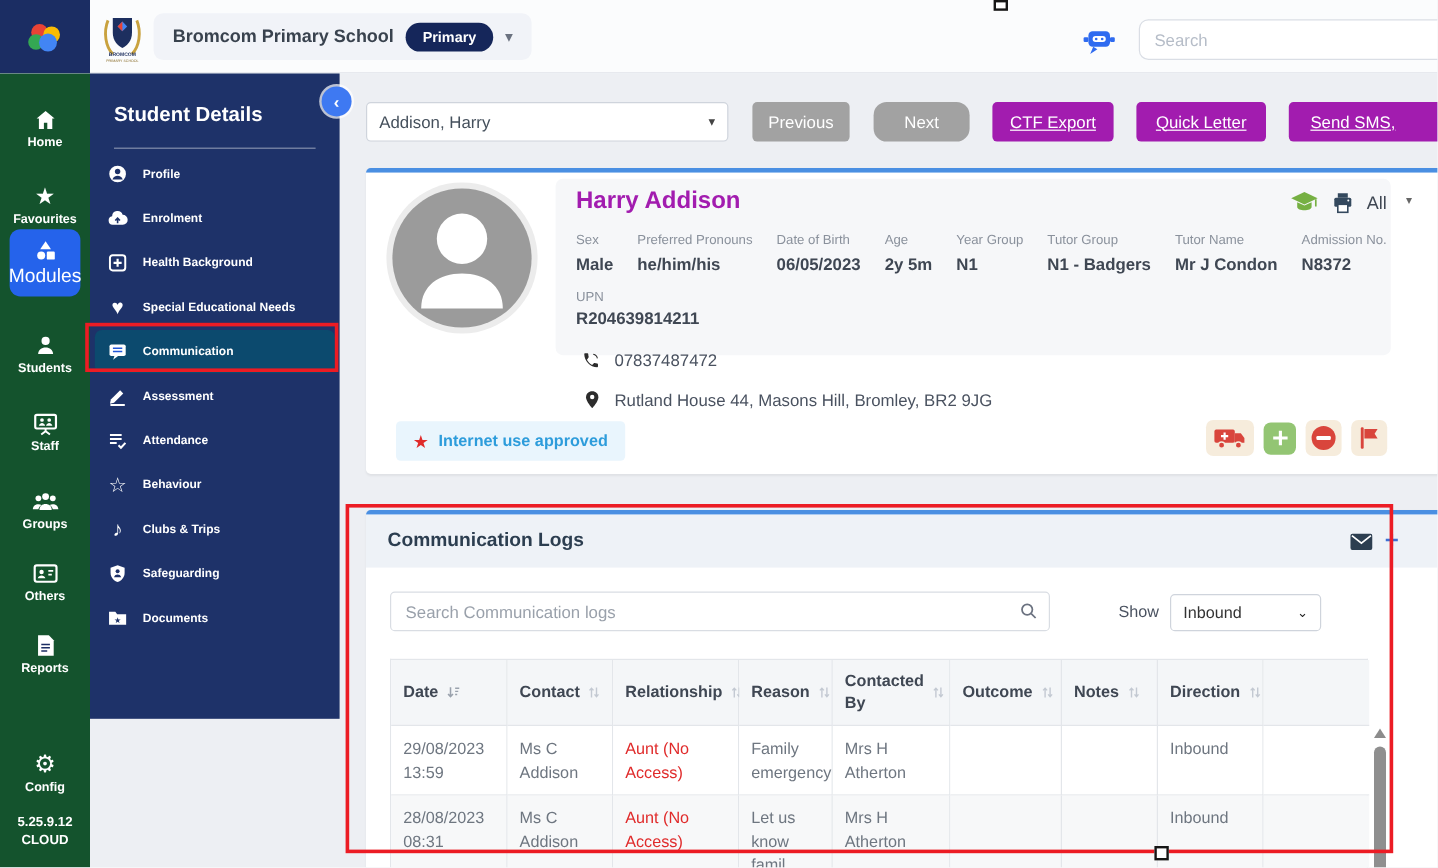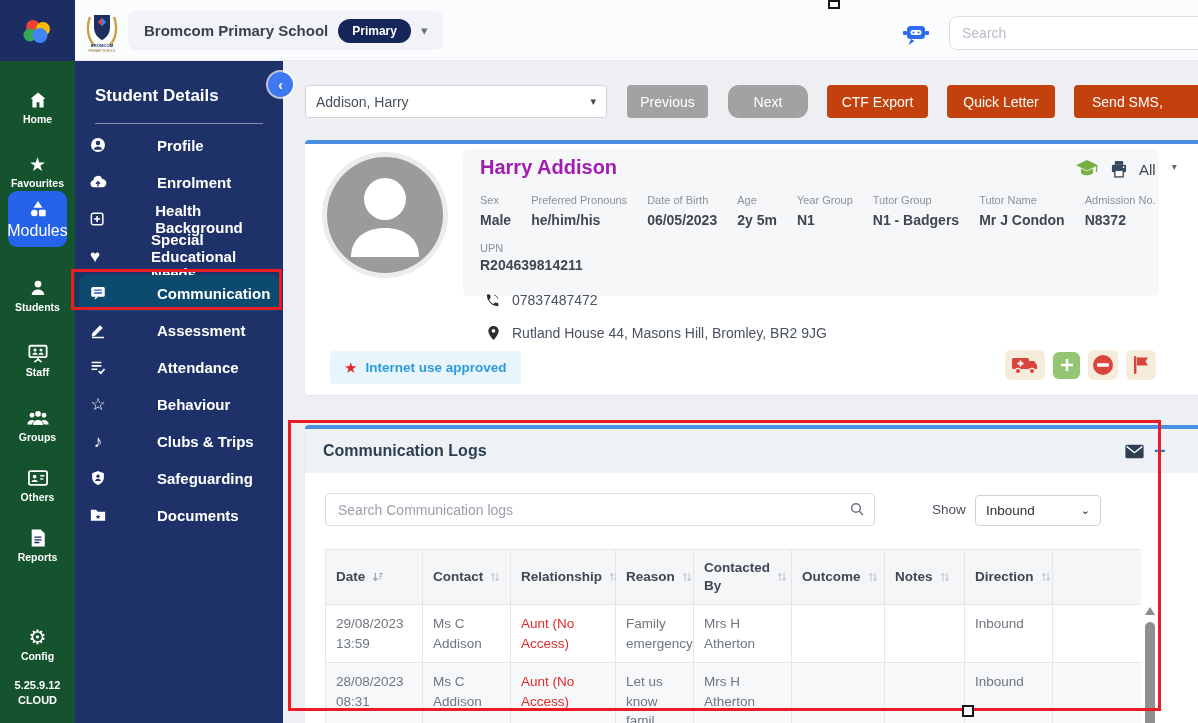--- a/index.html
+++ b/index.html
@@ -19,37 +19,37 @@
   .top-search::placeholder { color:#b6bdc8; }
 
   
   .rail { position:absolute; left:0; top:61px; width:75px; height:662px; background:#14532d; z-index:4; }
   .rail-item { position:absolute; left:0; width:75px; display:flex; flex-direction:column; align-items:center; gap:3px; color:#fff; }
   .rail-item .lbl { font-size:10.5px; font-weight:bold; }
   .rail-active { position:absolute; left:8px; width:59px; height:56px; background:#2563eb; border-radius:9px; display:flex; flex-direction:column; align-items:center; justify-content:center; gap:3px; color:#fff; }
   .rail-ver { position:absolute; left:0; width:75px; text-align:center; color:#fff; font-size:11px; font-weight:bold; line-height:15px; }
 
   
-  .panel { position:absolute; left:75px; top:61px; width:208px; height:662px; background:#1e3269; z-index:4; }
+  .panel { position:absolute; left:75px; top:61px; width:208px; height:538px; background:#1e3269; z-index:4; }
   .panel-title { position:absolute; left:20px; top:25px; color:#fff; font-size:17px; font-weight:bold; }
   .panel-divider { position:absolute; left:20px; top:62px; width:168px; height:1px; background:rgba(255,255,255,.45); }
   .p-item { position:absolute; left:4px; width:200px; height:36px; display:flex; align-items:center; gap:12px; padding-left:10px; color:#fff; border-radius:6px; cursor:pointer; }
-  .p-item .lbl { font-size:15px; font-weight:bold;margin-left:38px; }
+  .p-item .lbl { font-size:10px; font-weight:bold; }
   .p-item.active { background:#0c4a6e; }
   .uni-icon { display:inline-flex; width:18px; justify-content:center; font-size:16px; line-height:1; }
   .collapse-btn { position:absolute; left:268px; top:72px; width:25px; height:25px; border-radius:50%; background:#3e79f2; color:#fff; font-size:14px; font-weight:bold; display:flex; align-items:center; justify-content:center; z-index:6; box-shadow:0 0 0 2px rgba(255,255,255,.7); }
 
   
   .main { position:absolute; left:283px; top:61px; width:915px; height:662px; background:#edeff3; }
 
   .student-select { position:absolute; left:22px; top:24px; width:302px; height:33px; background:#fff; border:1px solid #cfd4dc; border-radius:4px; display:flex; align-items:center; padding:0 10px; font-size:14px; color:#45505c; }
   .student-select .caret { margin-left:auto; color:#444; font-size:11px; }
   .btn { position:absolute; top:24px; height:33px; border:none; border-radius:4px; color:#fff; font-size:14px; font-family:"Liberation Sans",sans-serif; cursor:pointer; }
   .btn.gray { background:#a2a2a2; }
-  .btn.navy { background:#c2410c; }
+  .btn.navy { background:#a21caf;text-decoration:underline; }
   .btn-prev { left:344px; width:81px; }
   .btn-next { left:445px; width:80px;border-radius:11px; }
   .btn-ctf  { left:544px; width:101px; }
   .btn-ql   { left:664px; width:108px; }
   .btn-sms  { left:791px; width:150px; text-align:left; padding-left:18px; }
 
   
   .card { background:#fff; border-radius:4px; border-top:4px solid #4a8fe2; box-shadow:0 1px 2px rgba(0,0,0,.06); }
   .student-card { position:absolute; left:22px; top:79px; width:1160px; height:255px; }
   .avatar { position:absolute; left:22px; top:13px; width:116px; height:116px; border-radius:50%; background:#9b9b9b; box-shadow:0 0 0 5px #ececec; overflow:hidden; }

